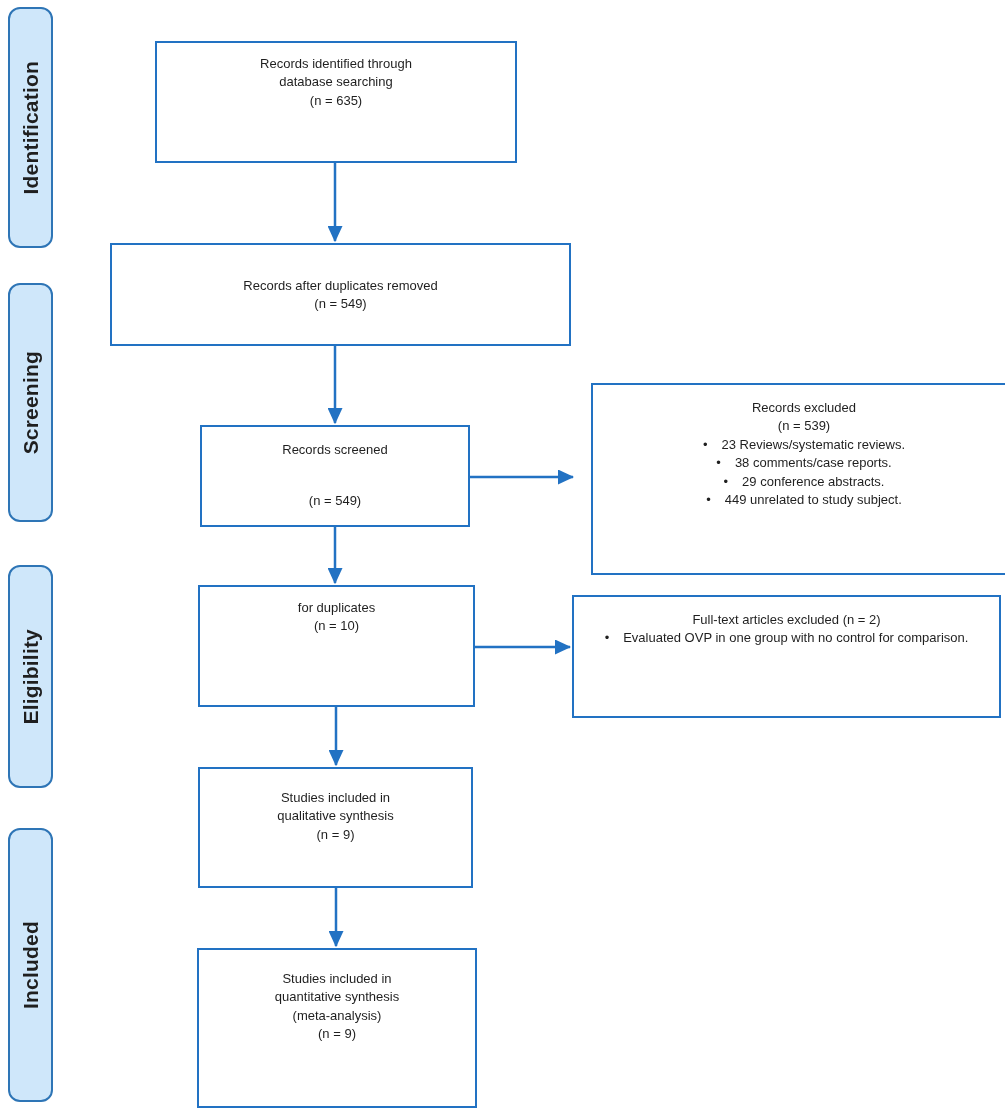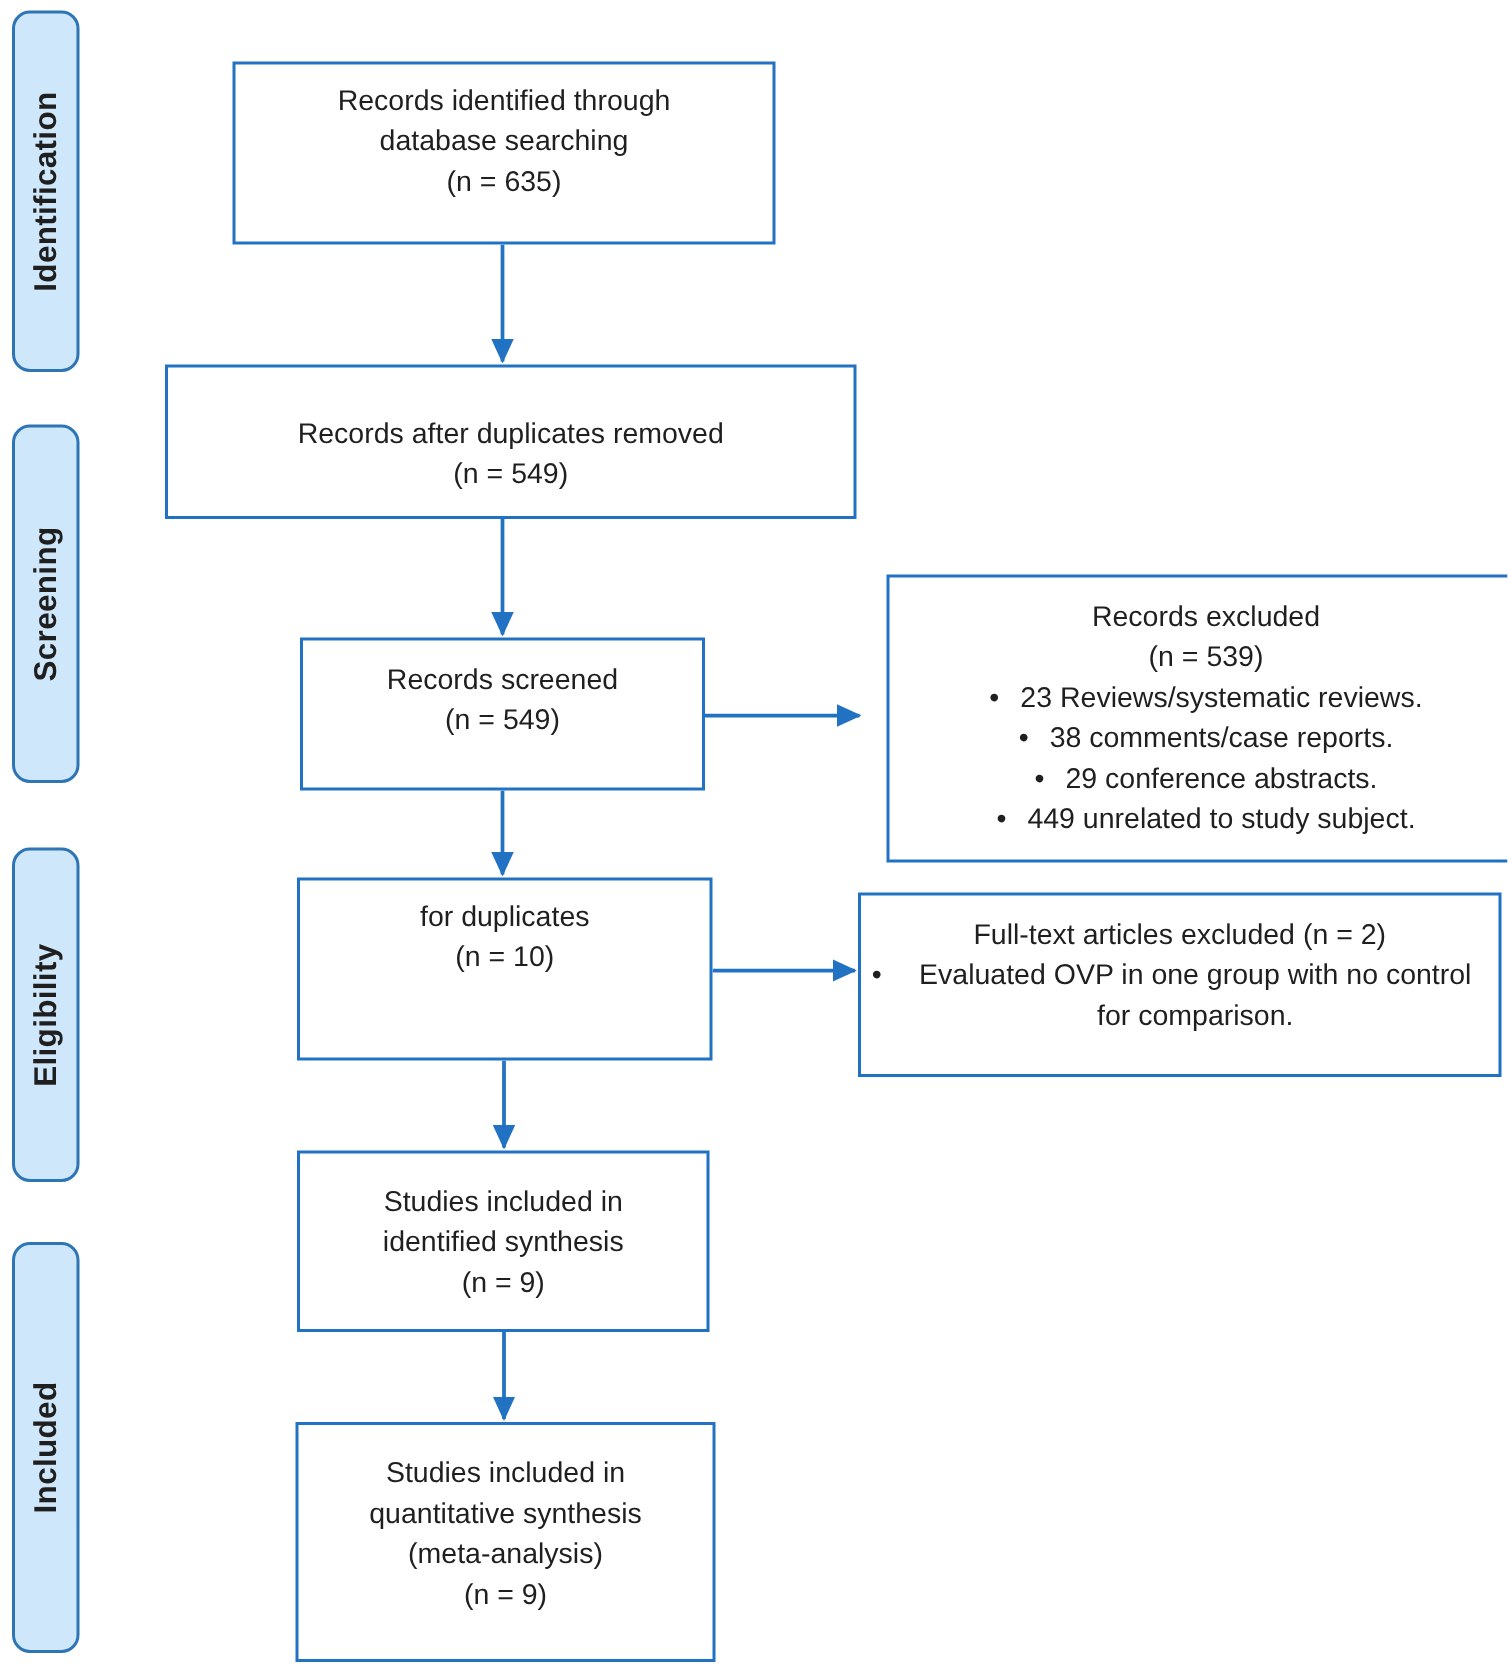--- a/index.html
+++ b/index.html
@@ -54,27 +54,27 @@
 
   .box {
     position: absolute;
     background: #ffffff;
     border: 2.5px solid var(--accent);
     display: flex;
     flex-direction: column;
     justify-content: flex-start;
     align-items: center;
     text-align: center;
-    font-size: 19px;
+    font-size: 13px;
     line-height: 1.42;
     padding-top: 12px;
   }
   #b-identified { left: 155px; top: 41px;  width: 362px; height: 122px; }
   #b-dedup      { left: 110px; top: 243px; width: 461px; height: 103px; padding-top: 32px; }
-  #b-screened   { left: 200px; top: 425px; width: 270px; height: 102px; padding-top: 14px; }
+  #b-screened   { left: 200px; top: 425px; width: 270px; height: 102px; padding-top: 14px; gap: 33px; }
   #b-fulltext   { left: 198px; top: 585px; width: 277px; height: 122px; }
   #b-qual       { left: 198px; top: 767px; width: 275px; height: 121px; padding-top: 20px; }
   #b-quant      { left: 197px; top: 948px; width: 280px; height: 160px; padding-top: 20px; }
   #b-excl1      { left: 591px; top: 383px; width: 426px; height: 192px; padding-top: 14px; }
   #b-excl2      { left: 572px; top: 595px; width: 429px; height: 123px; padding-top: 14px; }
 
   .bline {
     display: flex;
     justify-content: center;
     align-items: flex-start;
@@ -132,21 +132,21 @@
     <div>(n = 549)</div>
   </div>
 
   <div class="box" id="b-fulltext">
     <div>for duplicates</div>
     <div>(n = 10)</div>
   </div>
 
   <div class="box" id="b-qual">
     <div>Studies included in</div>
-    <div>identified synthesis</div>
+    <div>qualitative synthesis</div>
     <div>(n = 9)</div>
   </div>
 
   <div class="box" id="b-quant">
     <div>Studies included in</div>
     <div>quantitative synthesis</div>
     <div>(meta-analysis)</div>
     <div>(n = 9)</div>
   </div>
 

